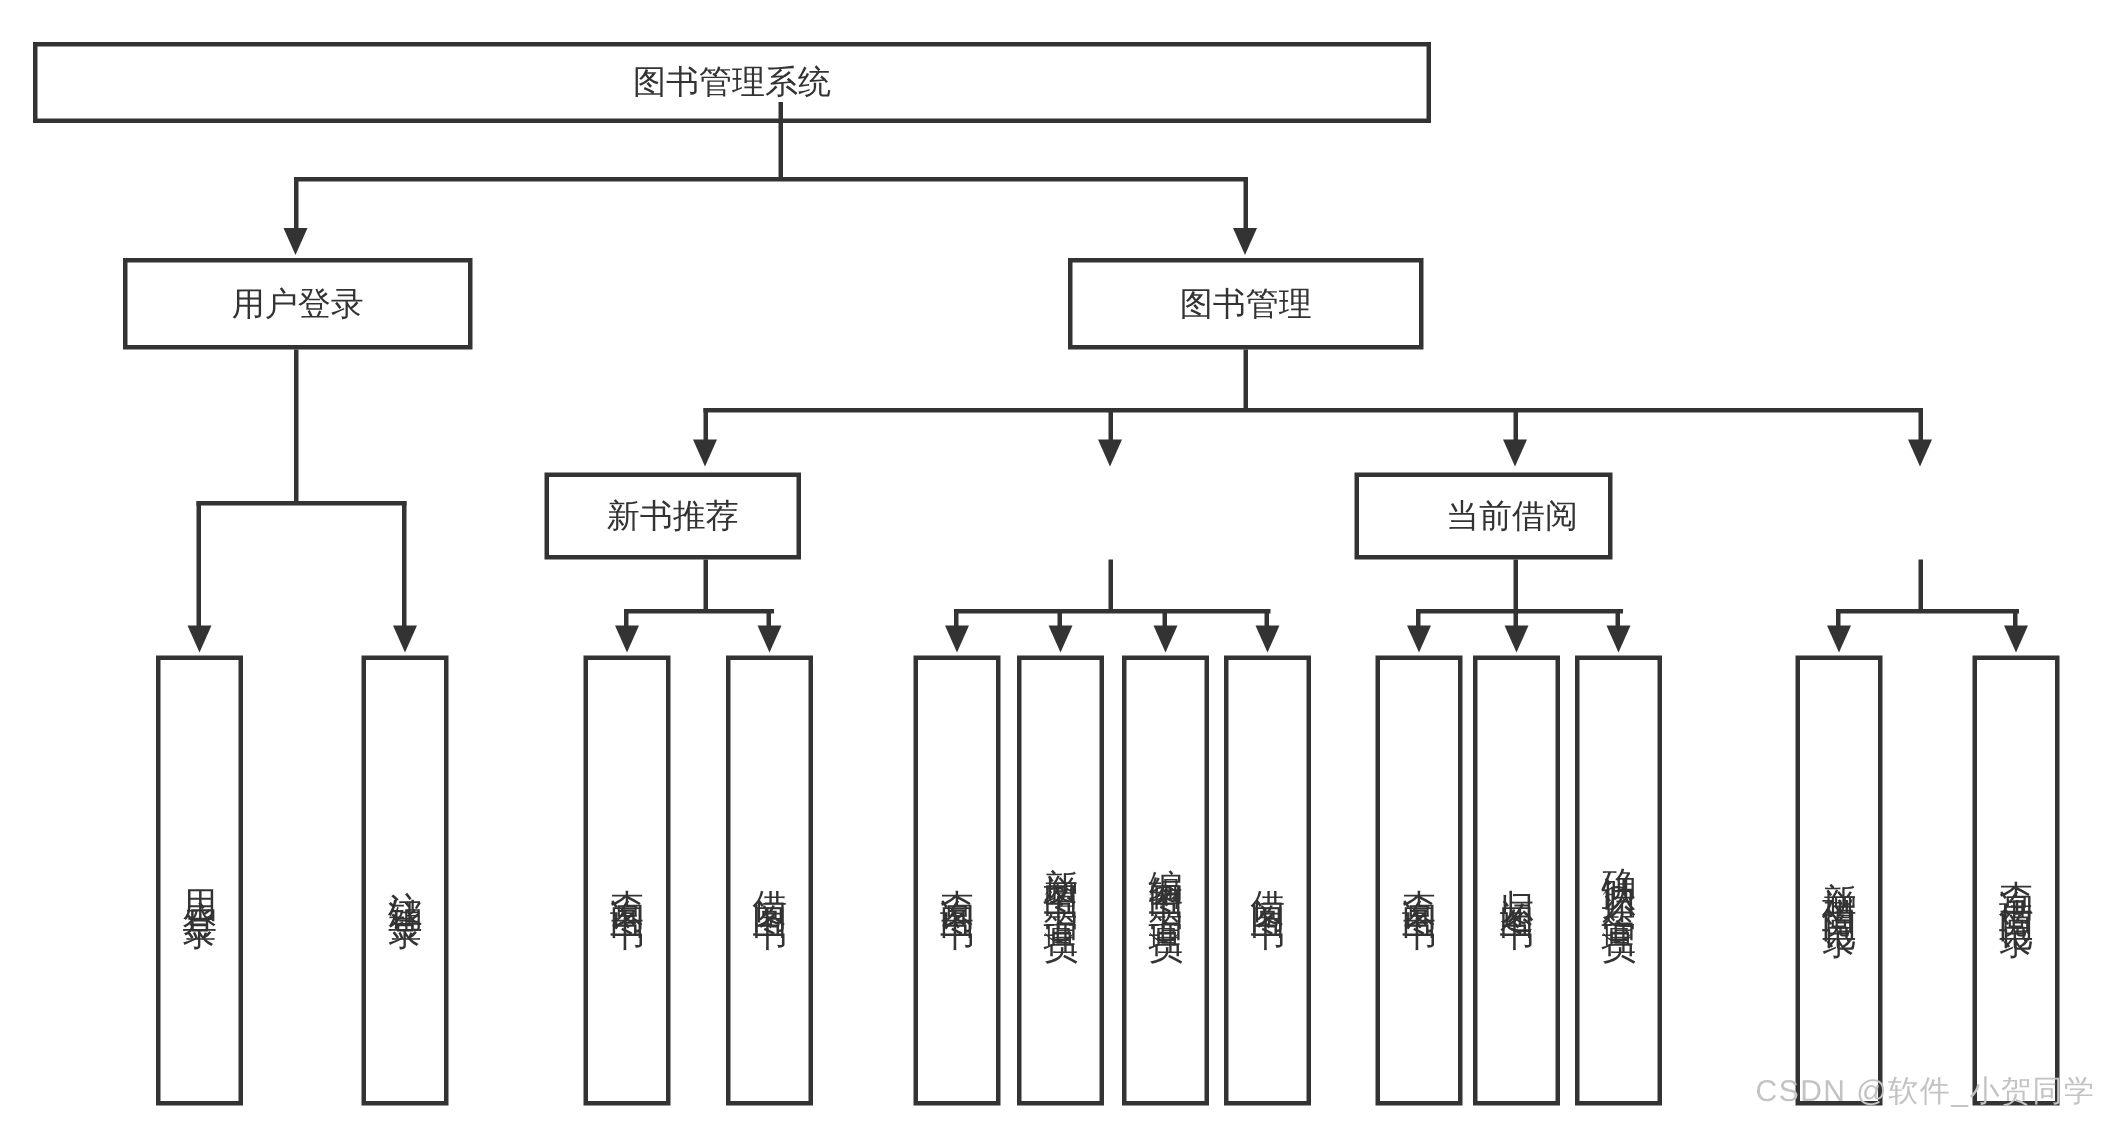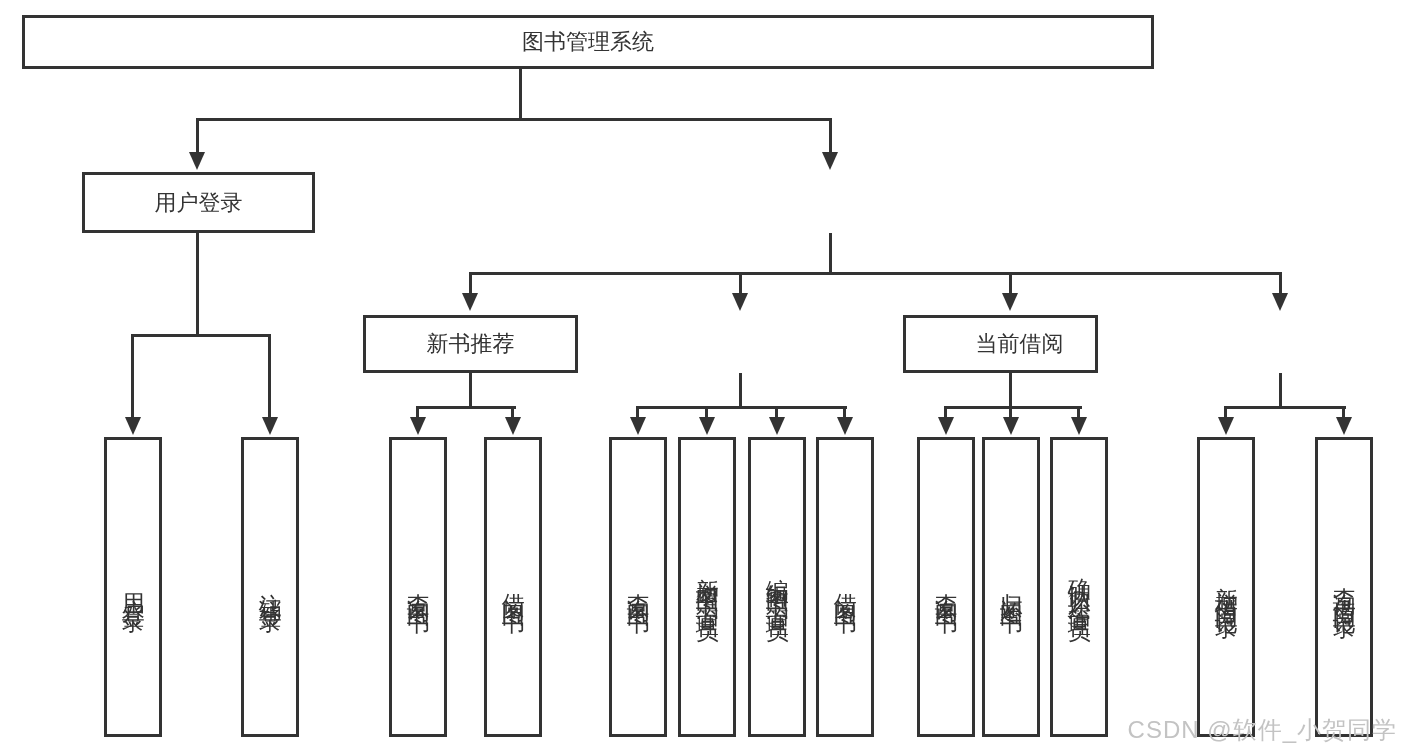--- a/index.html
+++ b/index.html
@@ -26,38 +26,39 @@
   }
   .hline,.vline{position:absolute;background:var(--line);}
   .hline{height:3px;}
   .vline{width:3px;}
   .arrow{
     position:absolute;width:0;height:0;
     border-left:8px solid transparent;border-right:8px solid transparent;
     border-top:18px solid var(--line);
   }
   .watermark{
-    position:absolute;right:8px;top:714px;font-size:24px;
+    position:absolute;right:8px;top:714px;font-size:20px;
     color:var(--watermark);letter-spacing:1px;z-index:5;white-space:nowrap;
   }
 </style>
 </head>
 <body>
 
 <div id="canvas">
 
-  <div class="box" style="left:22px;top:15px;width:1132px;height:54px;">图书管理系统</div>
+  <div class="box" style="left:22px;top:28px;width:932px;height:54px;">图书管理系统</div>
 
   <div class="box" style="left:82px;top:172px;width:233px;height:61px;">用户登录</div>
 
+  <div class="box" style="left:712px;top:172px;width:237px;height:61px;">图书管理</div>
 
-  <div class="box" style="left:363px;top:315px;width:215px;height:58px;">新书推荐</div>
+  <div class="box" style="left:363px;top:315px;width:171px;height:58px;">新书推荐</div>
 
 
-  <div class="box" style="left:903px;top:315px;width:195px;height:58px;padding-left:38px;">当前借阅</div>
+  <div class="box" style="left:903px;top:315px;width:172px;height:58px;padding-left:38px;">当前借阅</div>
 
 
   <div class="box vbox" style="left:104px;top:437px;width:58px;height:300px;">用户登录</div>
 
   <div class="box vbox" style="left:241px;top:437px;width:58px;height:300px;">注销登录</div>
 
   <div class="box vbox" style="left:389px;top:437px;width:58px;height:300px;">查询图书</div>
 
   <div class="box vbox" style="left:484px;top:437px;width:58px;height:300px;">借阅图书</div>
 

